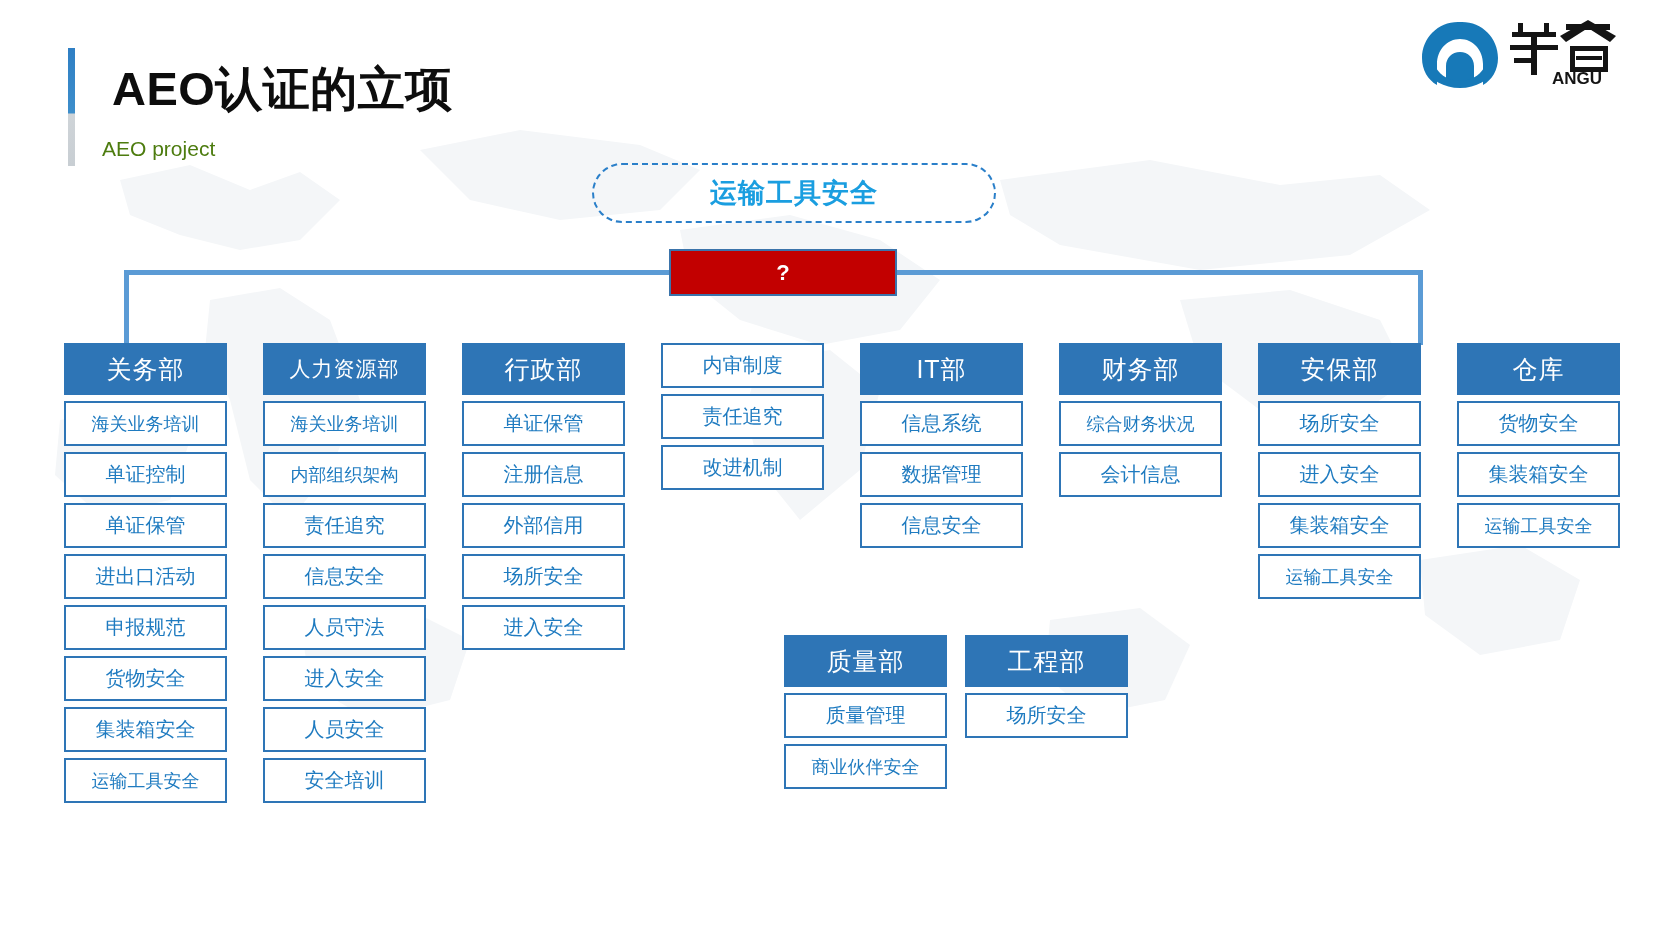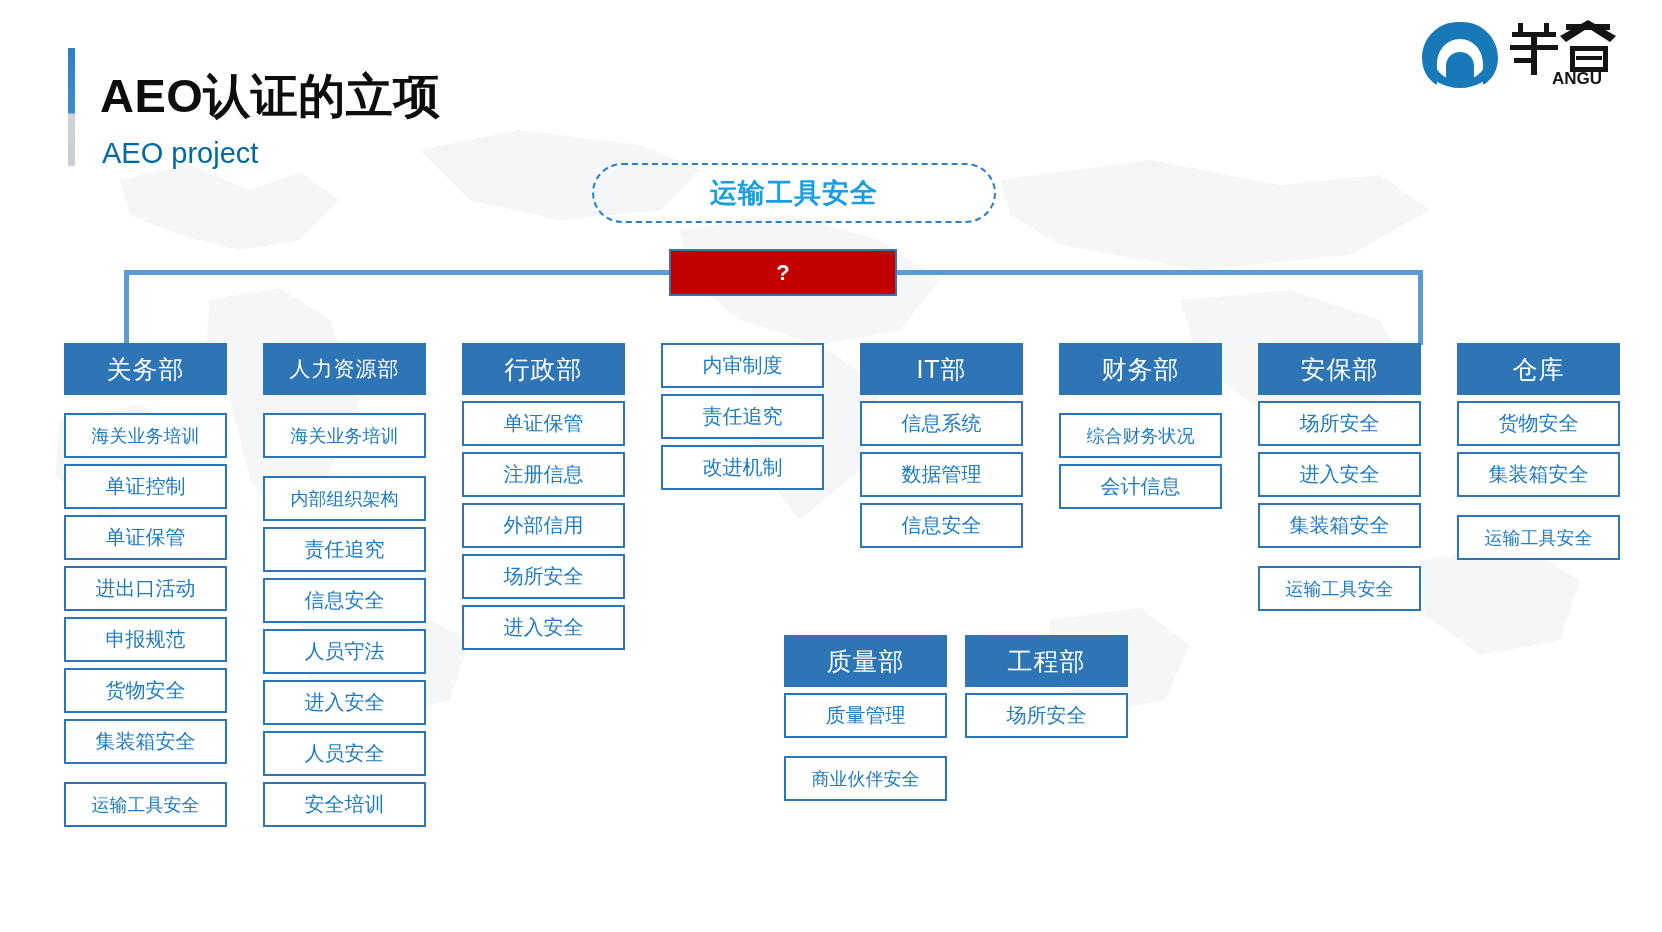--- a/index.html
+++ b/index.html
@@ -26,33 +26,32 @@
 
   
   .title-bar {
     position: absolute;
     left: 68px; top: 48px;
     width: 7px; height: 118px;
     background: linear-gradient(to bottom, #2f7fc4 0%, #3d8ecb 55%, #cfd4d8 56%, #c8ced3 100%);
   }
   .title-main {
     position: absolute;
-    left: 100px; top: 58px;
+    left: 112px; top: 58px;
     font-size: 47px;
     font-weight: bold;
     color: #0d0d0d;
     letter-spacing: 0.5px;
     white-space: nowrap;
-    margin-top: 7px;
   }
   .title-sub {
     position: absolute;
     left: 102px; top: 137px;
-    font-size: 29px;
-    color: #0369a1;
+    font-size: 21px;
+    color: #4d7c0f;
     white-space: nowrap;
   }
 
   
   .logo {
     position: absolute;
     right: 36px; top: 14px;
     width: 212px; height: 76px;
   }
 
@@ -143,21 +142,21 @@
     height: 45px;
     border: 2px solid #2e75b6;
     background: #ffffff;
     color: #1f7bc0;
     display: flex;
     align-items: center;
     justify-content: center;
     font-size: 20px;
     white-space: nowrap;
   }
-  .item.tight { font-size: 18px; margin-top: 12px; }
+  .item.tight { font-size: 18px; }
 
   
   .lower-group {
     position: absolute;
     left: 784px; top: 635px;
     display: flex;
     gap: 18px;
   }
   .lower-group .column { width: 163px; flex: 0 0 163px; border-radius: 10px; }
 

